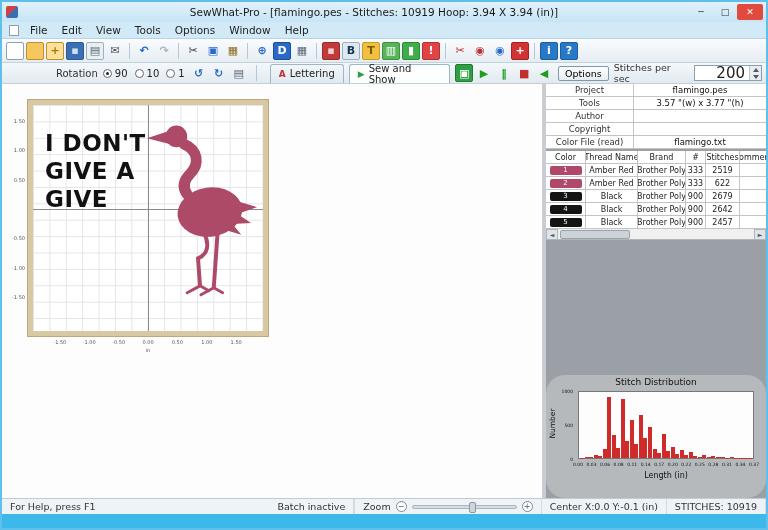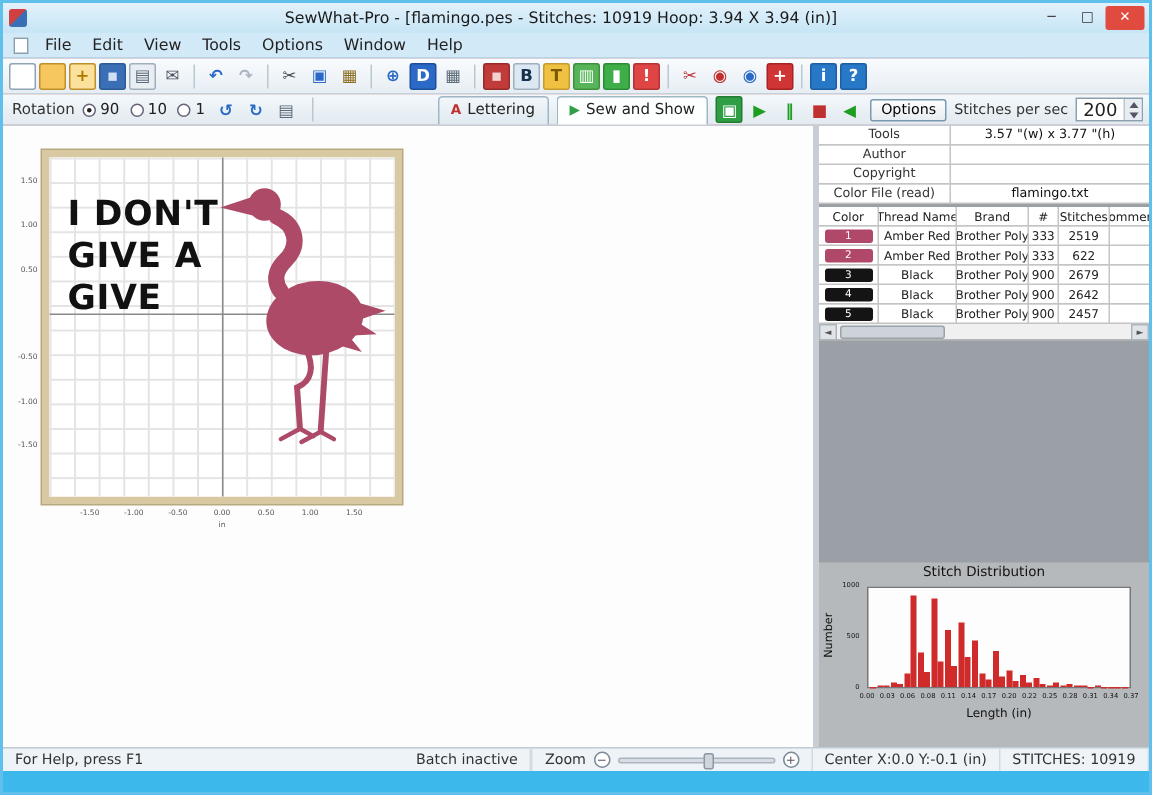--- a/index.html
+++ b/index.html
@@ -29,37 +29,37 @@
   
   .toolbar1 { position:absolute; top:36px; left:0; right:0; height:25px;
     background:linear-gradient(#fafcfe,#e6edf3); border-top:1px solid #b8d4e4;
     border-bottom:1px solid #c2d2dd; display:flex; align-items:center; padding-left:4px; gap:2px; }
   .tb-icon { width:18px; height:18px; border-radius:2px; display:flex; align-items:center;
     justify-content:center; font-size:11px; font-weight:bold; line-height:1; }
   .tb-sep { width:1px; height:16px; background:#b9c7d1; margin:0 3px; }
   .toolbar2 { position:absolute; top:61px; left:0; right:0; height:21px;
     background:linear-gradient(#f3f8fb,#e2eaf0); border-bottom:1px solid #c2d0da;
     display:flex; align-items:center; font-size:10px; padding:0 4px 0 6px; gap:5px; }
-  .rot-label { color:#333; }
+  .rot-label { color:#333;margin-left:48px; }
   #rotation-options { display:flex; align-items:flex-start; gap:7px; }
   .radio-wrap { display:flex; align-items:center; gap:3px; }
   .radio { width:9px; height:9px; border:1px solid #667; border-radius:50%; background:#fff; position:relative; }
   .radio.sel::after { content:""; position:absolute; inset:2px; background:#222; border-radius:50%; }
   #toolbar2-left-icons, #playback { display:flex; align-items:center; gap:2px; }
   .tab { height:19px; display:flex; align-items:center; gap:4px; padding:0 8px;
     border:1px solid #9fb6c4; background:linear-gradient(#f2f7fa,#dfe9f0);
     font-size:10px; border-radius:3px 3px 0 0; border-bottom:none; }
   .tab.active { background:#fdfefe; }
   .tab-ic { font-size:9px; font-weight:bold; }
   .options-btn { border:1px solid #7a9ab0; background:linear-gradient(#fdfdfd,#e7edf2);
     font-size:9.5px; padding:1px 6px; border-radius:2px;
     font-family:"DejaVu Sans","Liberation Sans",sans-serif; }
   .sps-label { font-size:9.5px; color:#333; }
   .spinner { display:flex; align-items:center; border:1px solid #8aa0ae; background:#fff; height:16px; }
-  .spin-val { font-size:12px; padding:0 4px; min-width:24px; text-align:center; }
+  .spin-val { font-size:15px; padding:0 4px; min-width:24px; text-align:center;margin-left:17px; }
   .spin-arrows { display:flex; flex-direction:column; border-left:1px solid #b9c7d1; }
   .spin-up,.spin-dn { width:11px; height:7px; background:#e7edf2; display:flex;
     align-items:center; justify-content:center; }
   .spin-up::after { content:""; border-left:3px solid transparent; border-right:3px solid transparent;
     border-bottom:4px solid #556; }
   .spin-dn::after { content:""; border-left:3px solid transparent; border-right:3px solid transparent;
     border-top:4px solid #556; }
   
   .workspace { position:absolute; top:82px; left:0; width:764px; height:414px; display:flex; }
   .canvas { position:relative; width:540px; height:414px; background:#fdfdfd; overflow:hidden; }
@@ -95,21 +95,21 @@
   .swatch { width:32px; height:9px; border-radius:2px; color:#fff; font-size:7px;
     display:flex; align-items:center; justify-content:center; }
   .hscroll { height:11px; display:flex; background:#e9e9e9; border-bottom:1px solid #b5b5b5; }
   .hs-btn { width:12px; height:11px; font-size:6px; display:flex; align-items:center;
     justify-content:center; background:#e0e4e8; border:1px solid #aeb6bc; color:#555; }
   .hs-track { flex:1; position:relative; background:#f0f0f0; }
   .hs-thumb { position:absolute; left:2px; top:1px; width:70px; height:9px;
     background:#cdd3d8; border:1px solid #98a3ab; border-radius:2px; }
   .panel-gray { flex:1; background:#9aa0a5; }
   
-  .chart { position:relative; height:123px; background:#b5b9bc; }
+  .chart { position:relative; height:123px; background:#b5b9bc;border-radius:19px; }
   .chart-title { position:absolute; top:2px; left:0; right:0; text-align:center;
     font-size:9px; color:#111; }
   .chart-ylabel { position:absolute; left:-14px; top:44px; font-size:7.5px; color:#111;
     transform:rotate(-90deg); width:40px; text-align:center; }
   .plot { position:absolute; left:32px; top:16px; width:176px; height:68px;
     background:#fdfdfd; border:1px solid #777; }
   #chart-bars { position:absolute; inset:0; display:flex; align-items:flex-end; padding:0 1px; }
   .bar { flex:1; margin-right:0.5px; }
   #yticks { position:absolute; left:0; top:16px; width:30px; height:68px; }
   #yticks span { position:absolute; right:3px; font-size:4.5px; color:#111; transform:translateY(50%); }
@@ -289,20 +289,24 @@
           <div class="ruler-lab-y" style="left: 3px; top: 183.8px;">-1.00</div>
           <div class="ruler-lab-y" style="left: 3px; top: 213.2px;">-1.50</div>
         </div>
       <div class="unit-lab" style="left:146px; top:263px;">in</div>
     </div>
 
     <div class="splitter"></div>
 
     <div class="rightpanel">
       <div id="project-table">
+          <div class="pi-row">
+            <div class="pi-label">Project</div>
+            <div class="pi-value">flamingo.pes</div>
+          </div>
           <div class="pi-row">
             <div class="pi-label">Tools</div>
             <div class="pi-value">3.57 "(w) x 3.77 "(h)</div>
           </div>
           <div class="pi-row">
             <div class="pi-label">Author</div>
             <div class="pi-value"></div>
           </div>
           <div class="pi-row">
             <div class="pi-label">Copyright</div>

